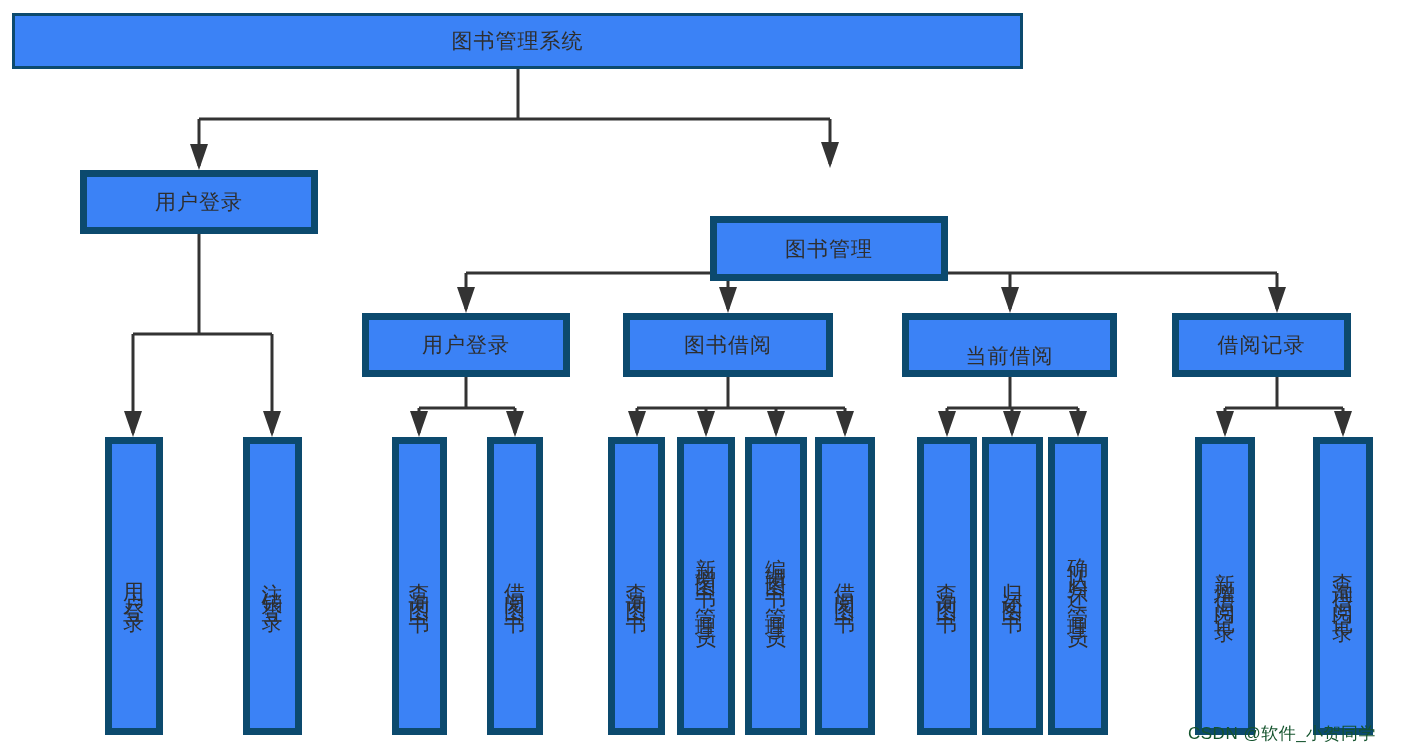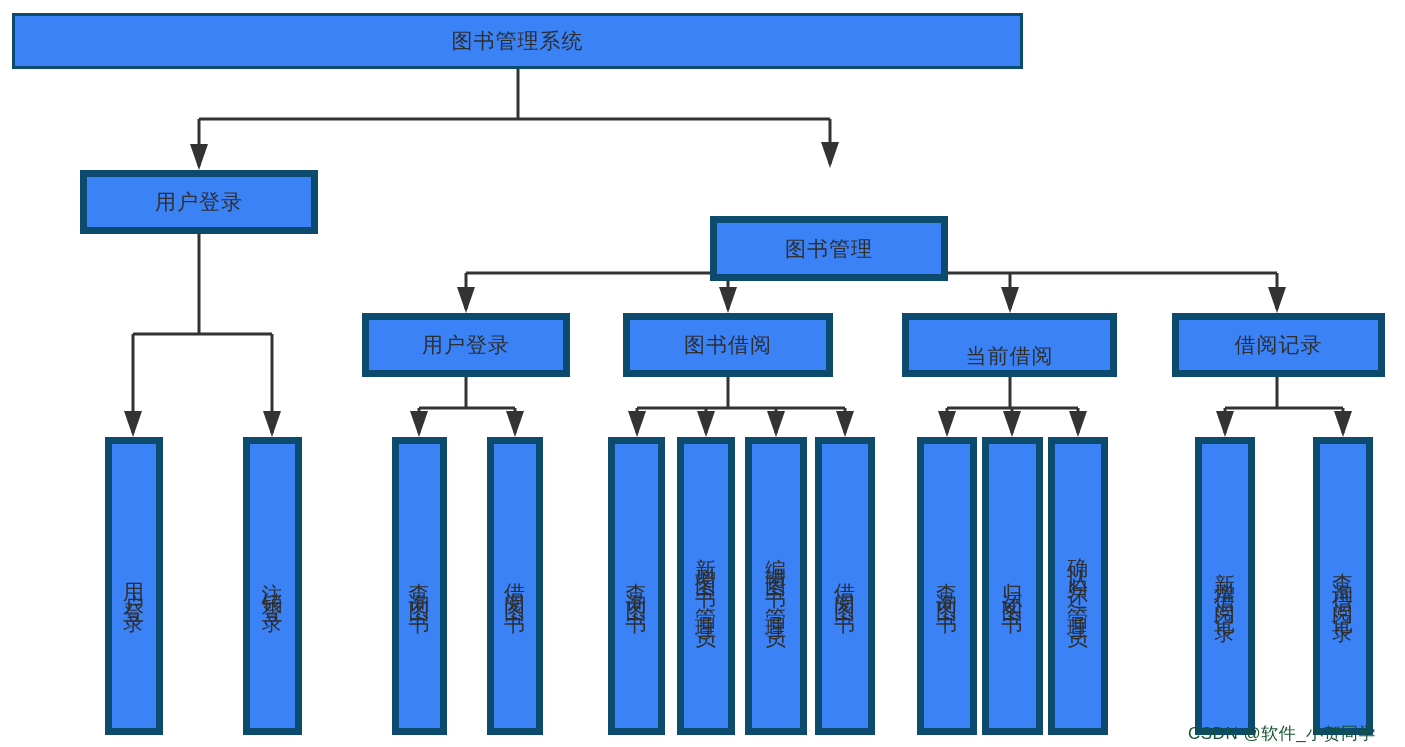--- a/index.html
+++ b/index.html
@@ -150,21 +150,21 @@
 
   <div class="box h" style="left:362px; top:313px; width:208px; height:64px;">
     <span>用户登录</span>
   </div>
   <div class="box h" style="left:623px; top:313px; width:210px; height:64px;">
     <span>图书借阅</span>
   </div>
   <div class="box h" style="left:902px; top:313px; width:215px; height:64px;align-items:flex-end;">
     <span>当前借阅</span>
   </div>
-  <div class="box h" style="left:1172px; top:313px; width:213px; height:64px;">
+  <div class="box h" style="left:1172px; top:313px; width:179px; height:64px;">
     <span>借阅记录</span>
   </div>
 
   <div class="box v" style="left:105px; top:437px; width:58px; height:298px;">
     <span>用户登录</span>
   </div>
   <div class="box v" style="left:243px; top:437px; width:59px; height:298px;">
     <span>注销登录</span>
   </div>
 

